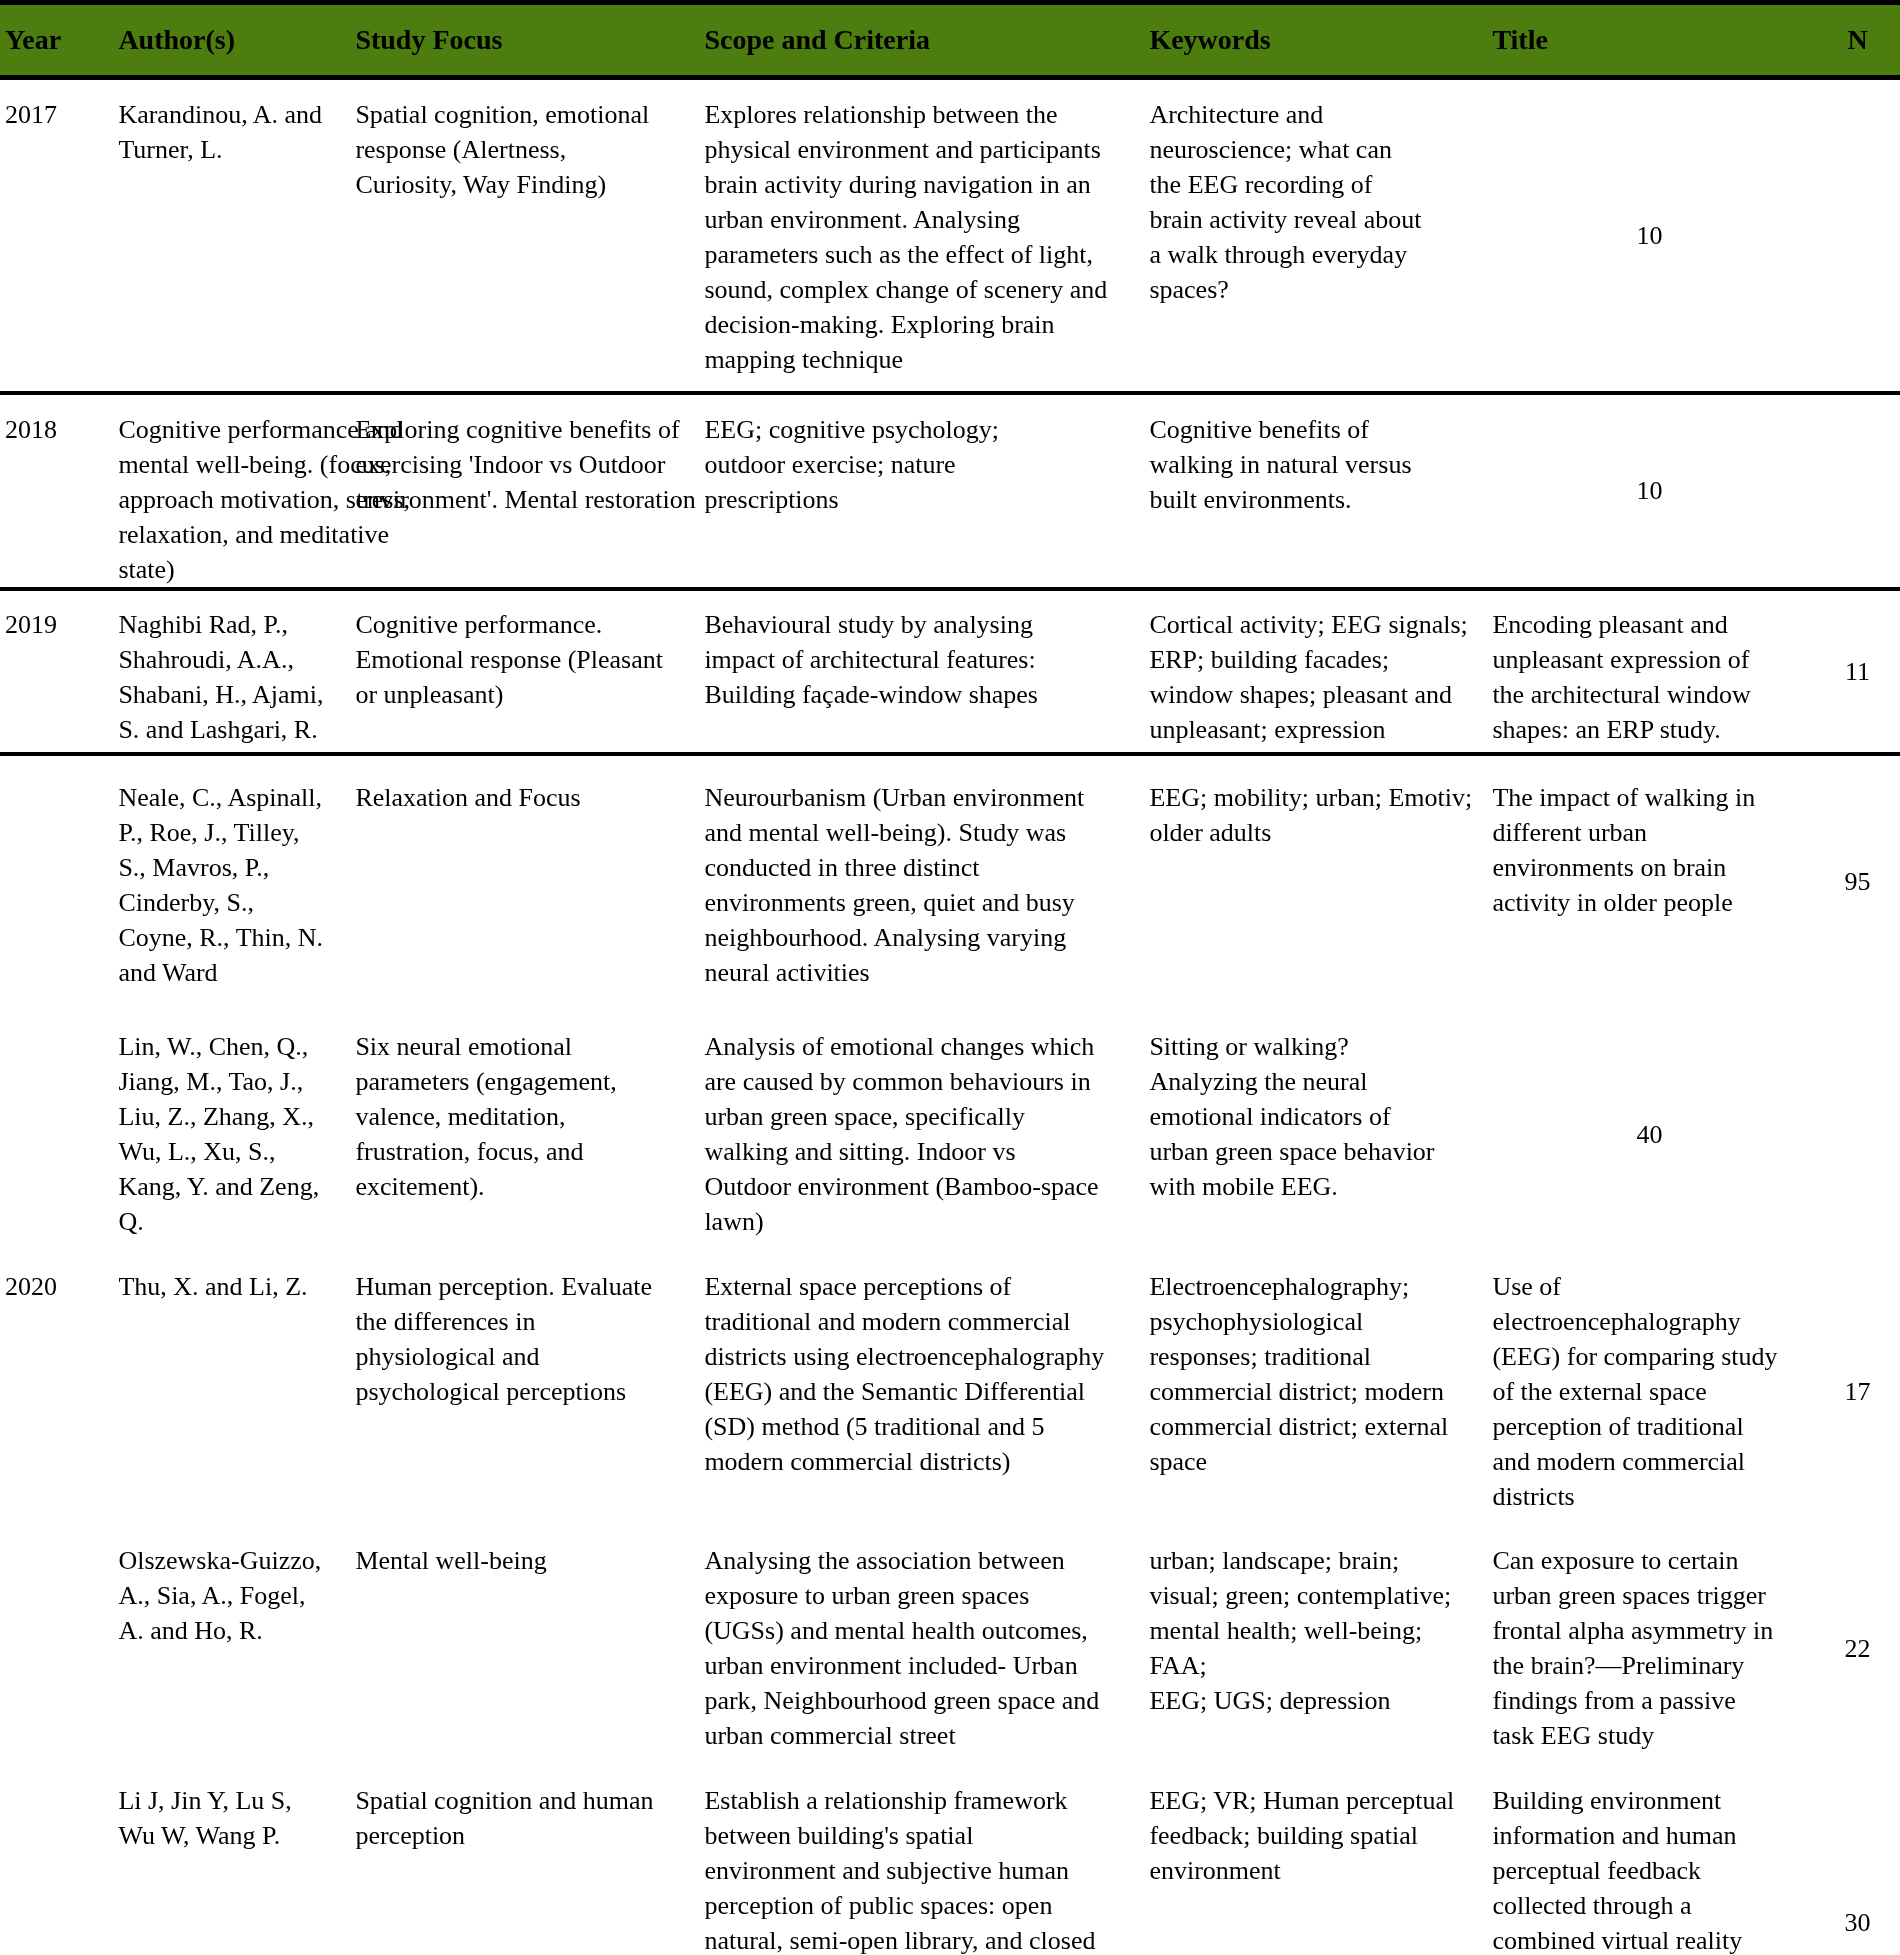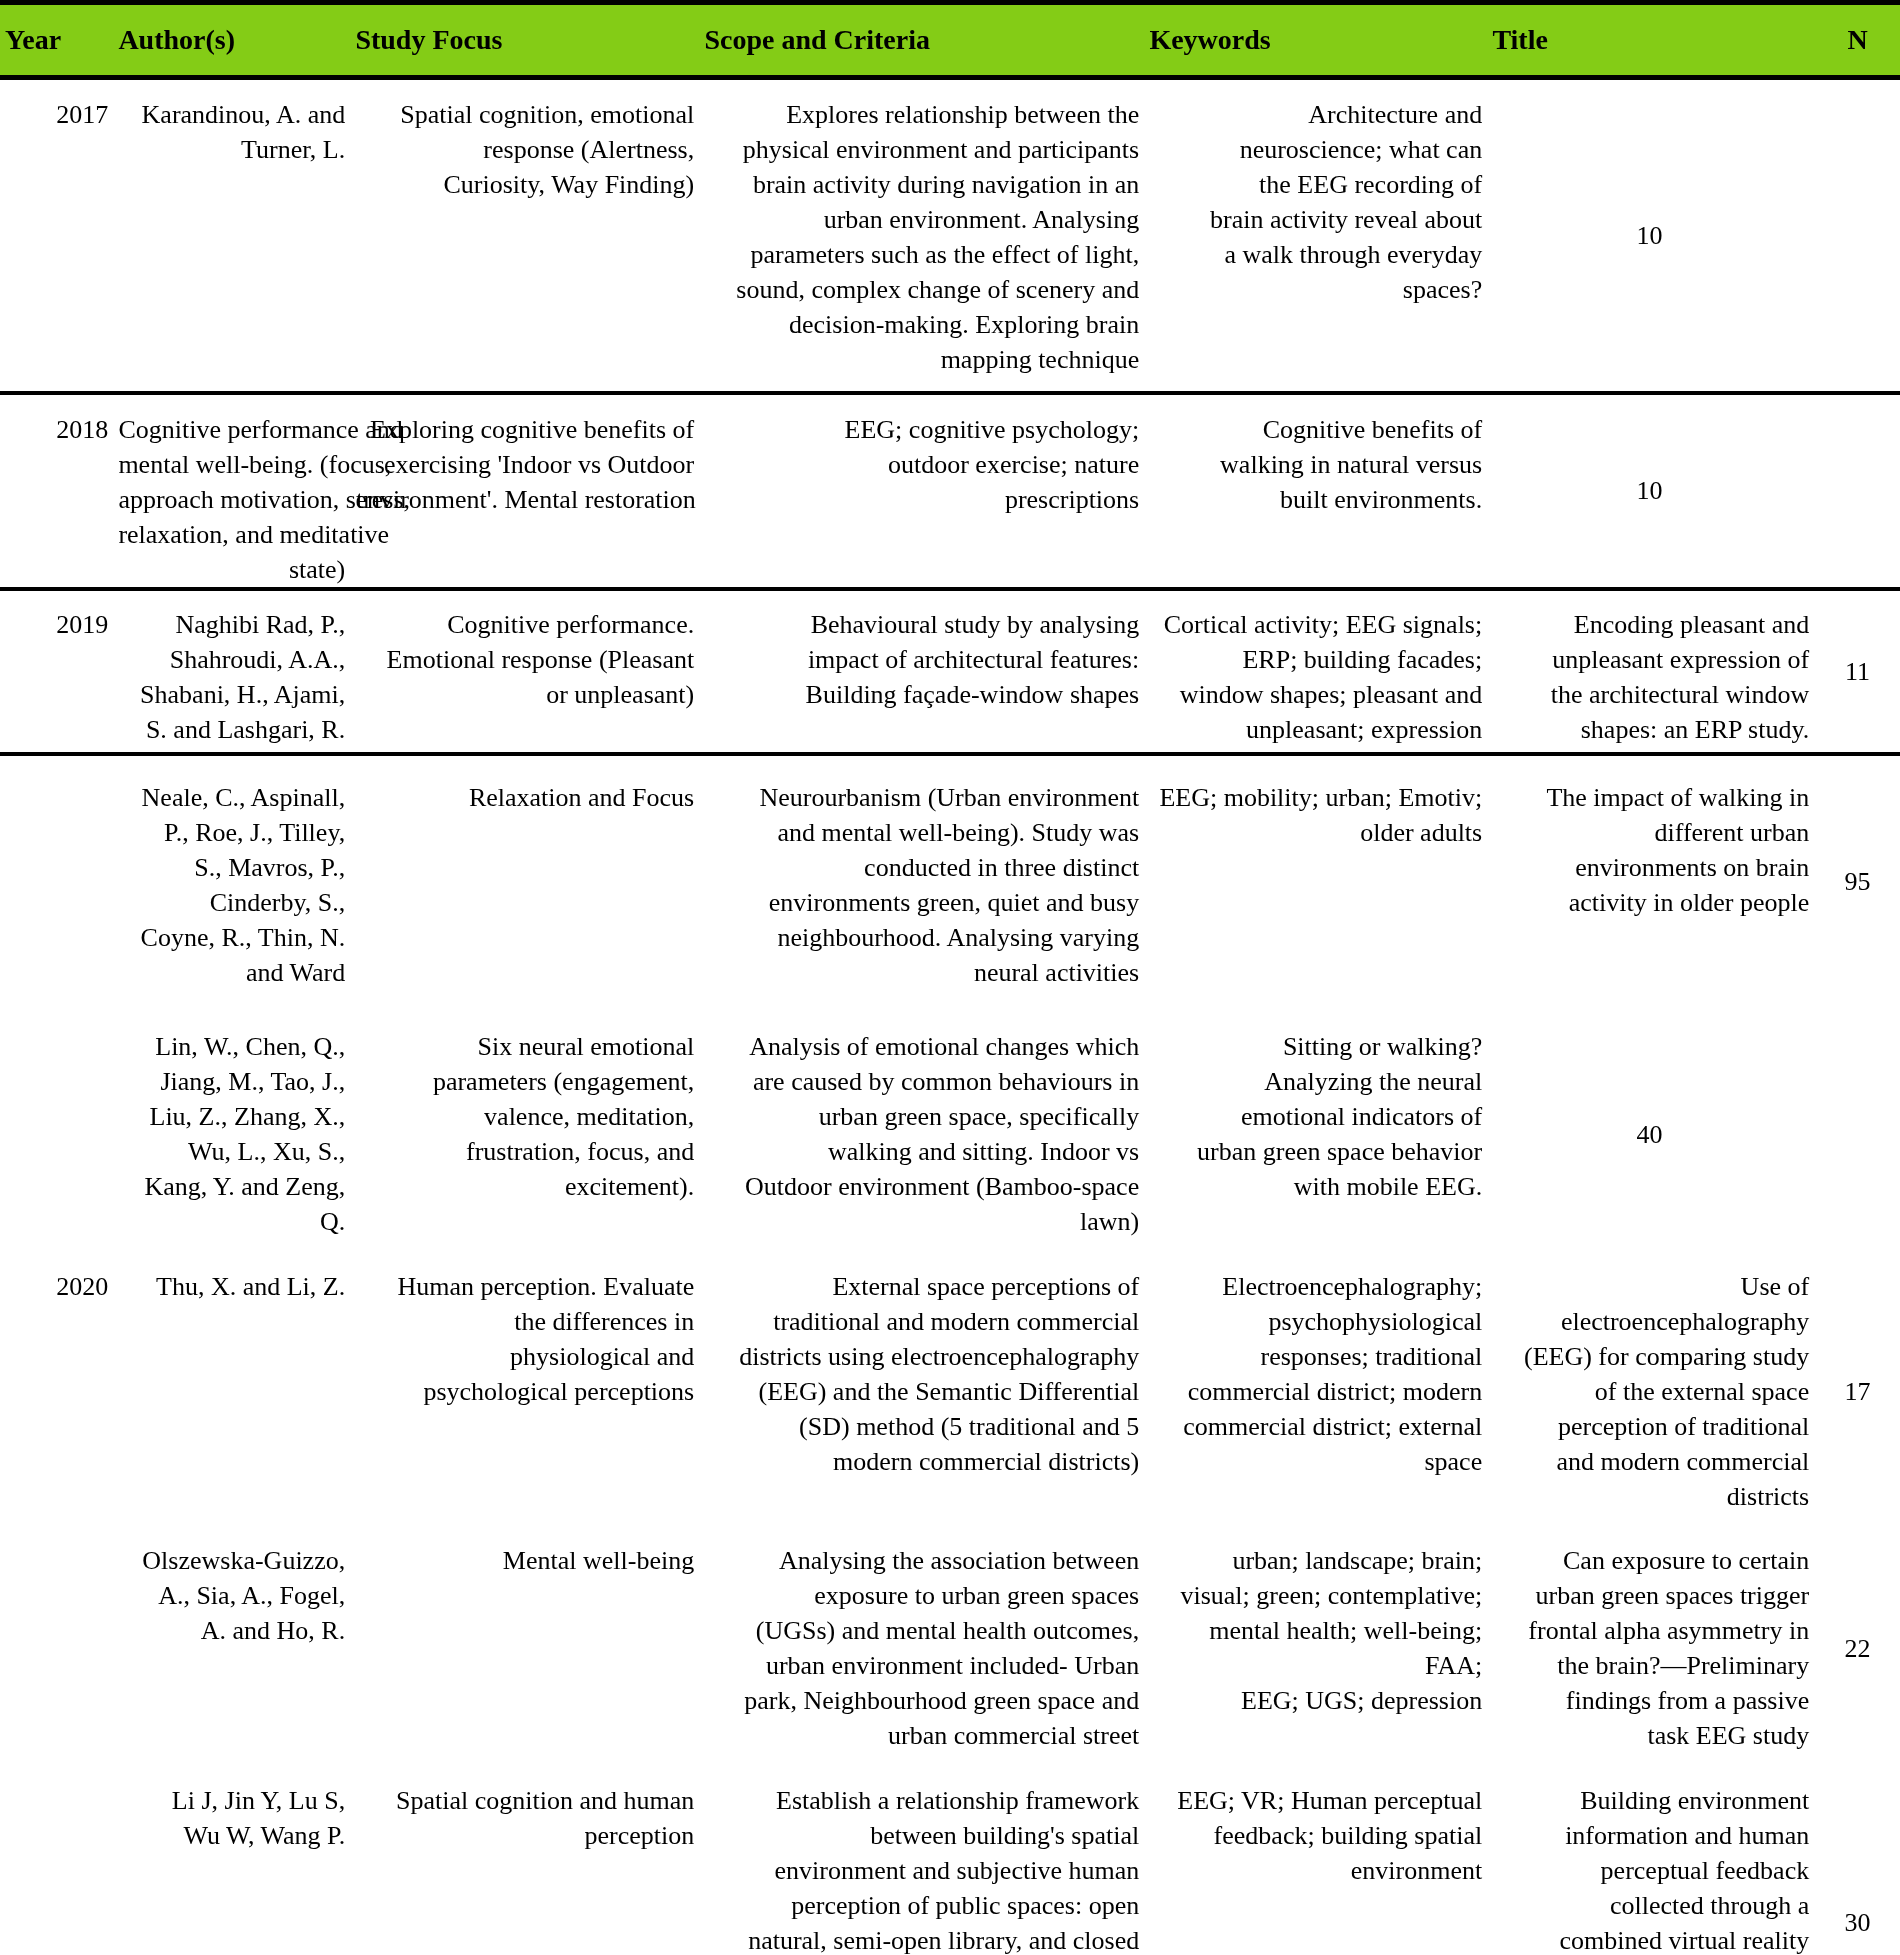--- a/index.html
+++ b/index.html
@@ -6,33 +6,32 @@
   body{
     width:1901px;
     font-family:"Liberation Serif","DejaVu Serif",serif;
     color:#000;
   }
   .tbl{width:1901px;border-top:5.1px solid #000;}
   .thead{
     display:grid;
     grid-template-columns:112px 237px 349px 445px 343px 327px 89px;
     align-items:center;
-    background:#84cc16;
+    background:#4d7c0f;
     height:70px;
     border-bottom:5.8px solid #000;
     font-weight:bold;
     font-size:28px;
   }
   .th{padding-left:6.4px;box-sizing:border-box;white-space:pre;}
   .th.year{padding-left:5.1px;}
   .th.n{padding-left:0;text-align:center;}
   .trow{
     display:grid;
     grid-template-columns:112px 237px 349px 445px 343px 327px 89px;
-    text-align:right;
   }
   .trow.rule{border-bottom:4.5px solid #000;}
   .c{
     white-space:pre;
     padding:16.6px 3.8px 0 6.4px;
     box-sizing:border-box;
     font-size:26px;
     line-height:35px;
     overflow:visible;
   }

